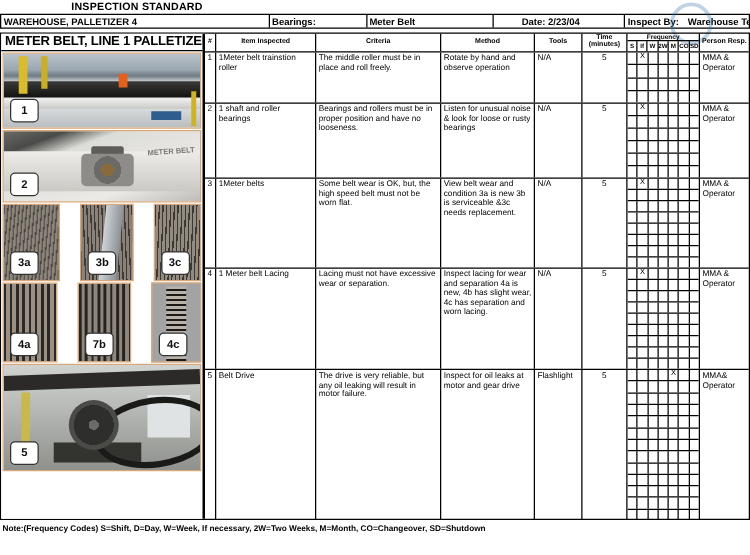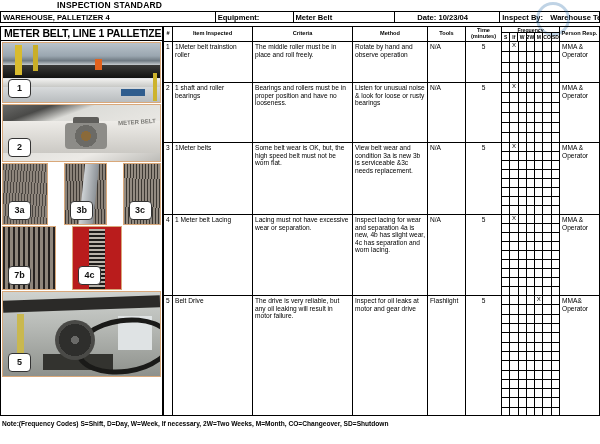--- a/index.html
+++ b/index.html
@@ -79,21 +79,21 @@
       background:linear-gradient(90deg,#cfd3d6,#8c9196);transform:skewX(-6deg);}
   .mesh-c{background:repeating-linear-gradient(92deg,#3c3832 0 1px,#938b81 1px 3px),
       linear-gradient(180deg,#9b9views,#4c4742);}
   .mesh-c{background:repeating-linear-gradient(92deg,#3c3832 0 1px,#938b81 1px 3px);text-decoration:underline;}
 
   .plac{height:64px;}
   .lac-a{background:repeating-linear-gradient(90deg,#2c2824 0 2px,#9a9086 2px 5px),
       linear-gradient(180deg,#6e655c,#3a352f);}
   .lac-b{background:repeating-linear-gradient(90deg,#262220 0 2px,#8f867c 2px 5px),
       linear-gradient(180deg,#5f574f,#332f2a);}
-  .lac-c{background:#b91c1c;}
+  .lac-c{background:#a3a3a3;}
   .lac-c .zip{position:absolute;left:50%;top:2px;width:16px;height:60px;
       margin-left:-8px;background:repeating-linear-gradient(0deg,#1c1a18 0 2px,#b8b2a9 2px 4px);}
 
   .p5{height:86px;background:linear-gradient(180deg,#cfd2cf 0%,#b7bab6 40%,#8e918c 100%);}
   .p5 .beam{position:absolute;left:0;top:6px;width:100%;height:12px;background:#2b2a28;transform:rotate(-2deg);}
   .p5 .motor{position:absolute;left:52px;top:28px;width:40px;height:40px;border-radius:50%;
       background:radial-gradient(circle at 50% 50%,#6a6a68 0 4px,#2e2e2c 4px 16px,#4a4a47 16px 20px);}
   .p5 .belt{position:absolute;left:72px;top:26px;width:88px;height:46px;
       border:5px solid #1a1a18;border-radius:50%/50%;transform:rotate(-8deg);}
   .p5 .ybar{position:absolute;left:14px;top:22px;width:7px;height:58px;background:#c9b84f;}
@@ -155,23 +155,23 @@
 </style>
 </head>
 <body>
 
 <div class="page">
 
   <div class="topband">
     <div class="insp-title">INSPECTION STANDARD</div>
     <div class="hdr-row">
       <div class="hdr-cell c-site">WAREHOUSE,  PALLETIZER 4</div>
-      <div class="hdr-cell c-eq">Equipment:</div>
+      <div class="hdr-cell c-eq">Bearings:</div>
       <div class="hdr-cell c-eqv">Meter Belt</div>
-      <div class="hdr-cell c-date">Date: 10/23/04</div>
+      <div class="hdr-cell c-date">Date: 2/23/04</div>
       <div class="hdr-cell c-prep">
         <span class="lab">Inspect By:</span>
         <span class="val">Warehouse Team</span>
       </div>
     </div>
     <div class="wm">
       <div class="c"></div>
         <div class="t"></div>
     </div>
   </div>
@@ -208,20 +208,23 @@
           <div class="ph pmesh mesh-b" style="width:53px">
             <div class="bar"></div>
             <div class="badge oct">3b</div>
           </div>
           <div class="ph pmesh mesh-c" style="width:48px">
             <div class="badge oct">3c</div>
           </div>
         </div>
 
         <div class="row4">
+          <div class="ph plac lac-a" style="width:55px">
+            <div class="badge oct">4a</div>
+          </div>
           <div class="ph plac lac-b" style="width:54px">
             <div class="badge oct">7b</div>
           </div>
           <div class="ph plac lac-c" style="width:50px">
             <div class="zip"></div>
             <div class="badge oct">4c</div>
           </div>
         </div>
 
         <div class="ph p5">

